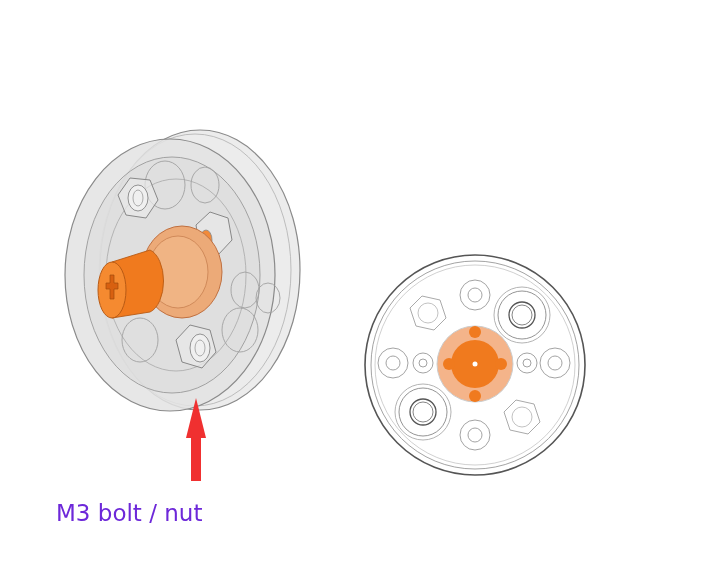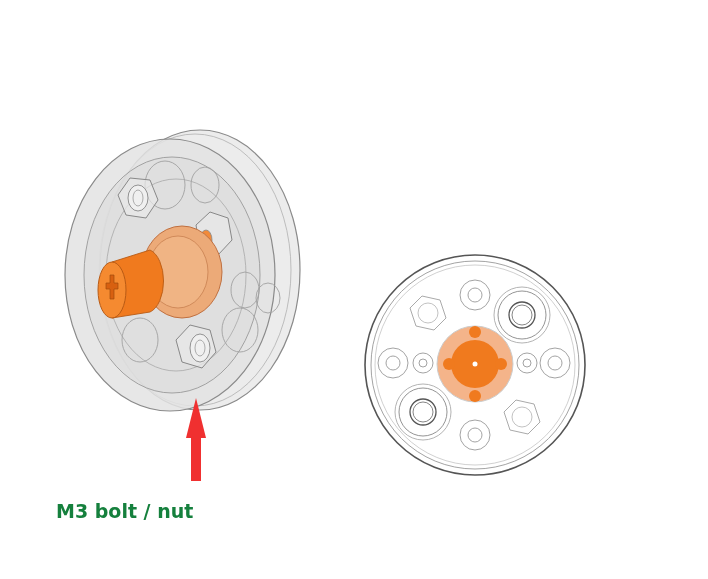--- a/index.html
+++ b/index.html
@@ -1,18 +1,18 @@
 <!DOCTYPE html>
 <html><head>
 <meta charset="utf-8">
 <style>
   html, body { margin:0; padding:0; background:#ffffff; }
   body { width:708px; height:579px; position:relative; overflow:hidden; font-family:"DejaVu Sans", sans-serif; }
   .scene { position:absolute; left:0; top:0; width:708px; height:579px; }
-  .caption { position:absolute; left:56px; top:500px; font-family:"DejaVu Sans", sans-serif; font-weight:bold; font-size:19px; color:#15803d; letter-spacing:0px; white-space:nowrap; }
+  .caption { position:absolute; left:56px; top:500px; font-family:"DejaVu Sans", sans-serif; font-weight:normal; font-size:23px; color:#6d28d9; letter-spacing:0px; white-space:nowrap; }
 </style>
 </head>
 <body>
 
 <svg class="scene" viewBox="0 0 708 579" xmlns="http://www.w3.org/2000/svg">
 
   <g>
 
     <ellipse cx="200" cy="270" rx="100" ry="140" fill="#ececec" stroke="#8a8a8a" stroke-width="1.2"></ellipse>
     <ellipse cx="195" cy="270" rx="96" ry="136" fill="none" stroke="#b0b0b0" stroke-width="0.8"></ellipse>

